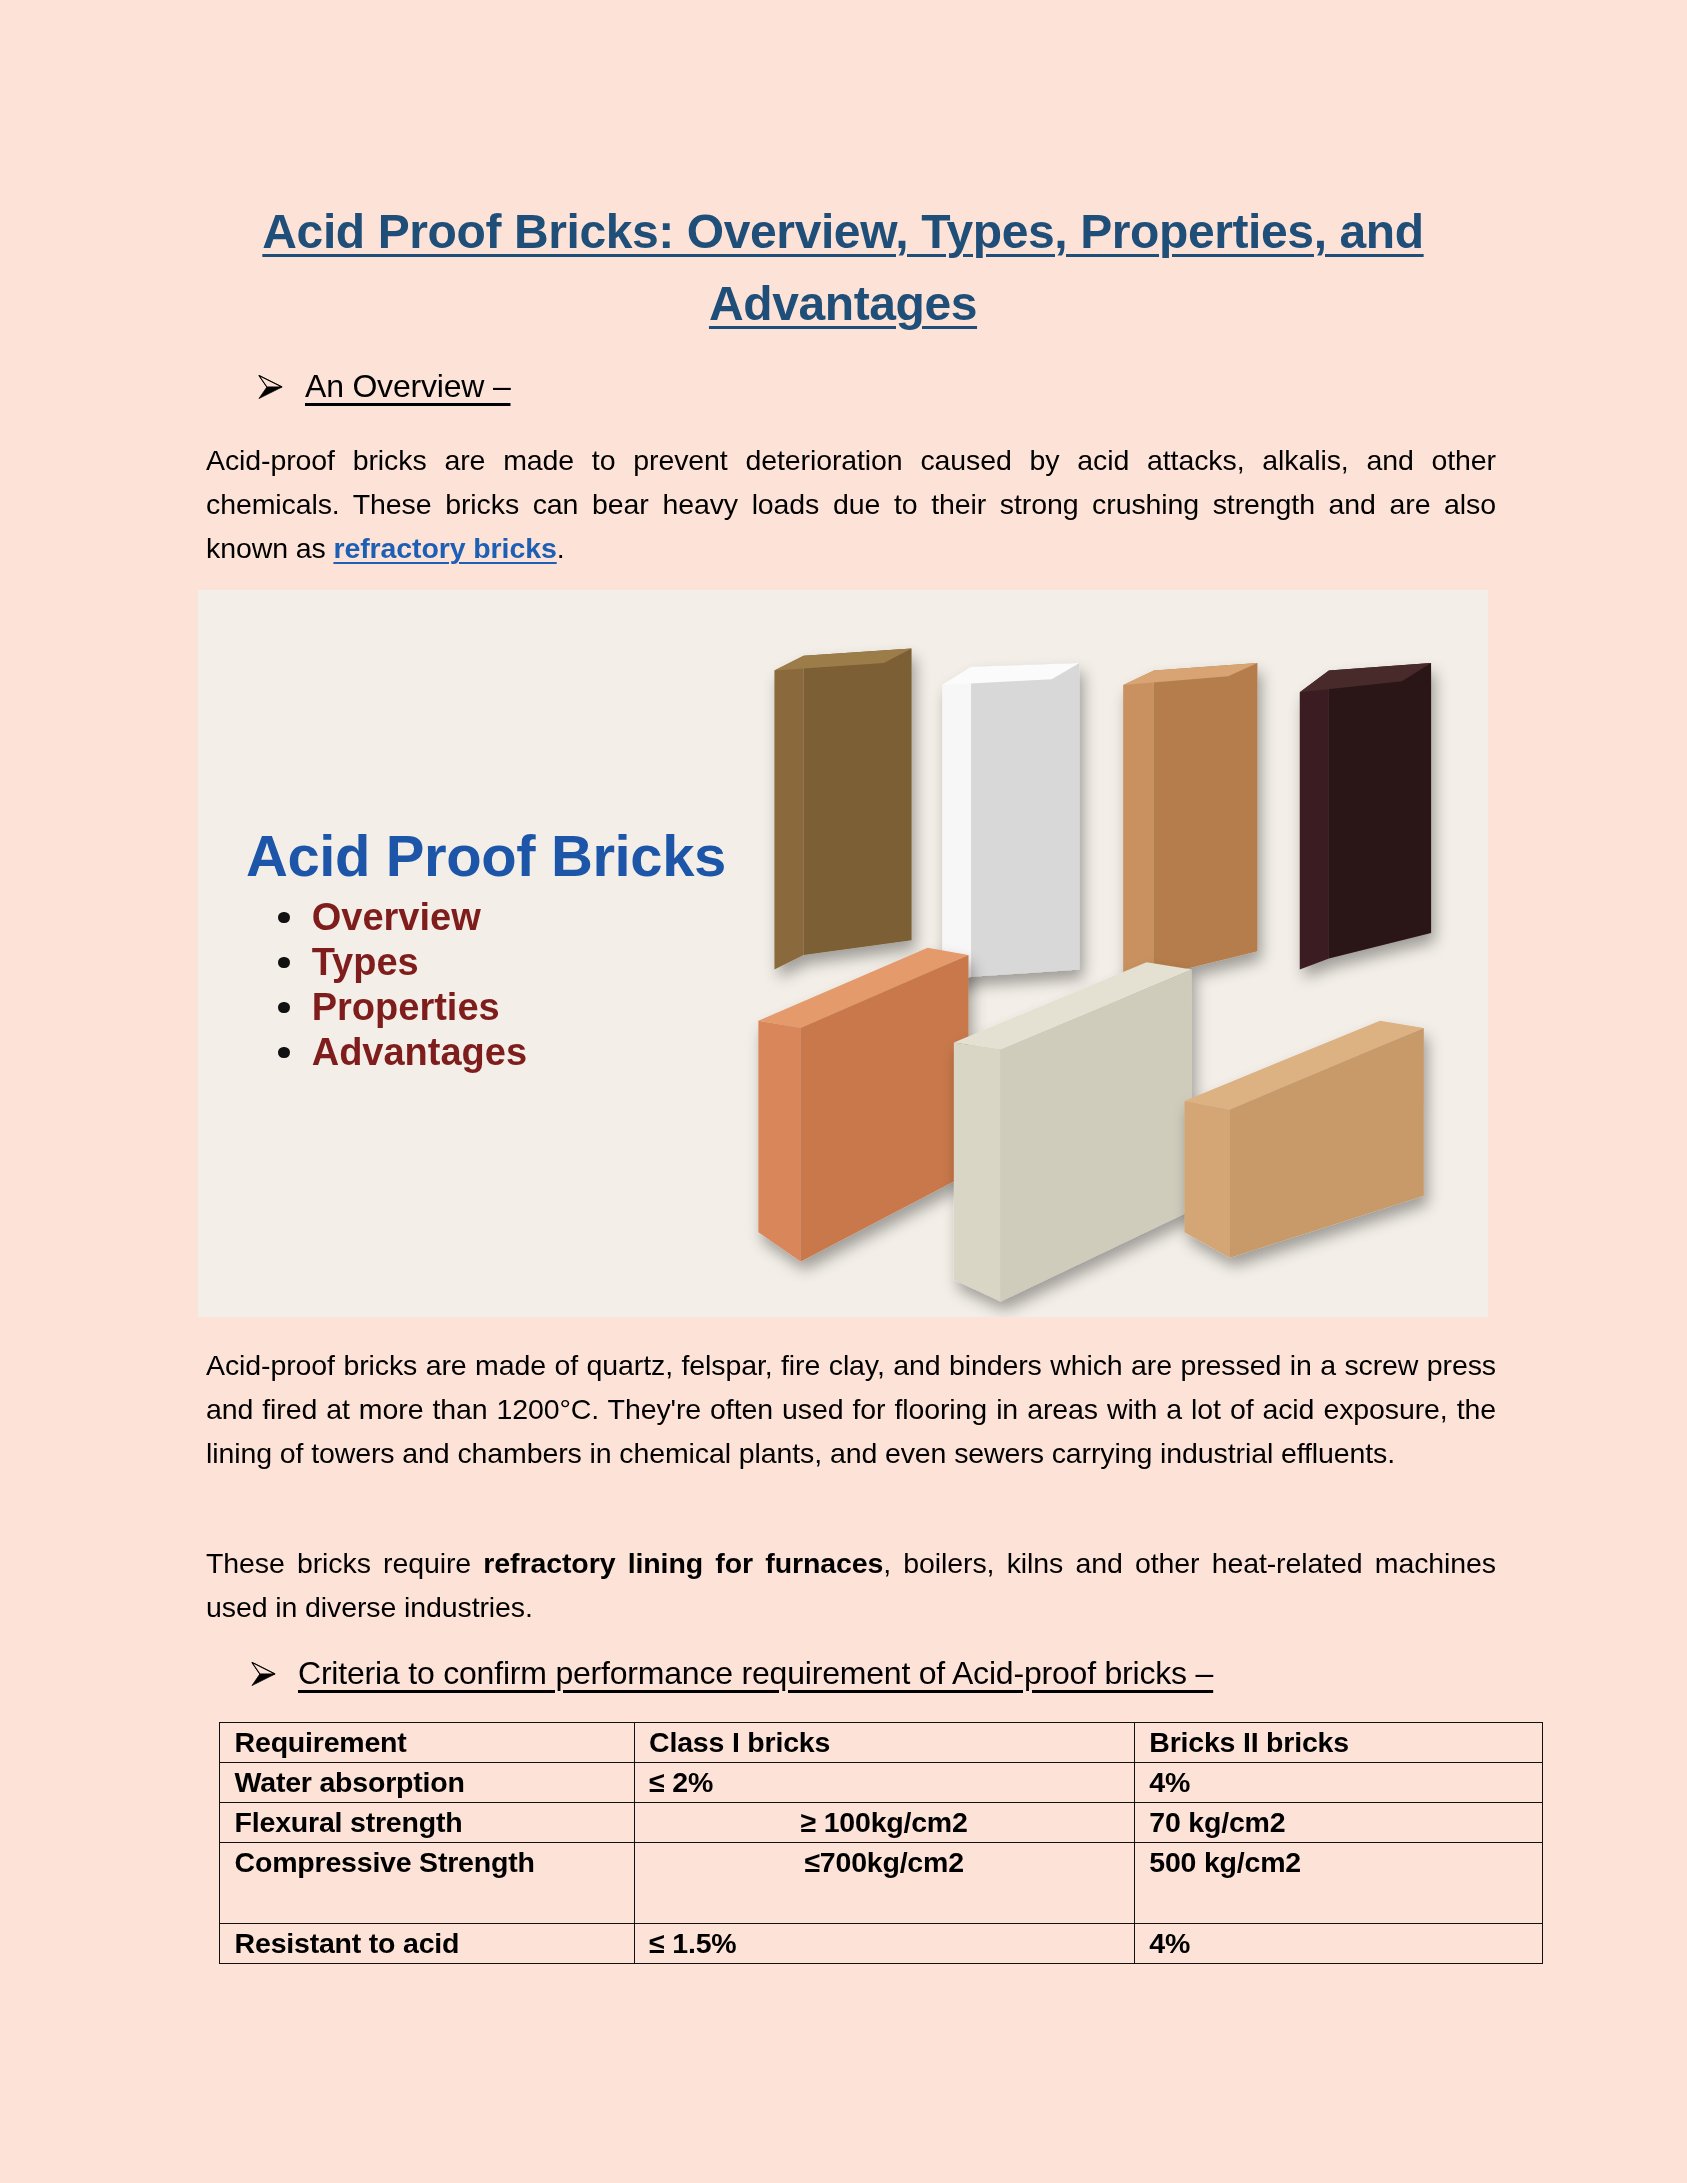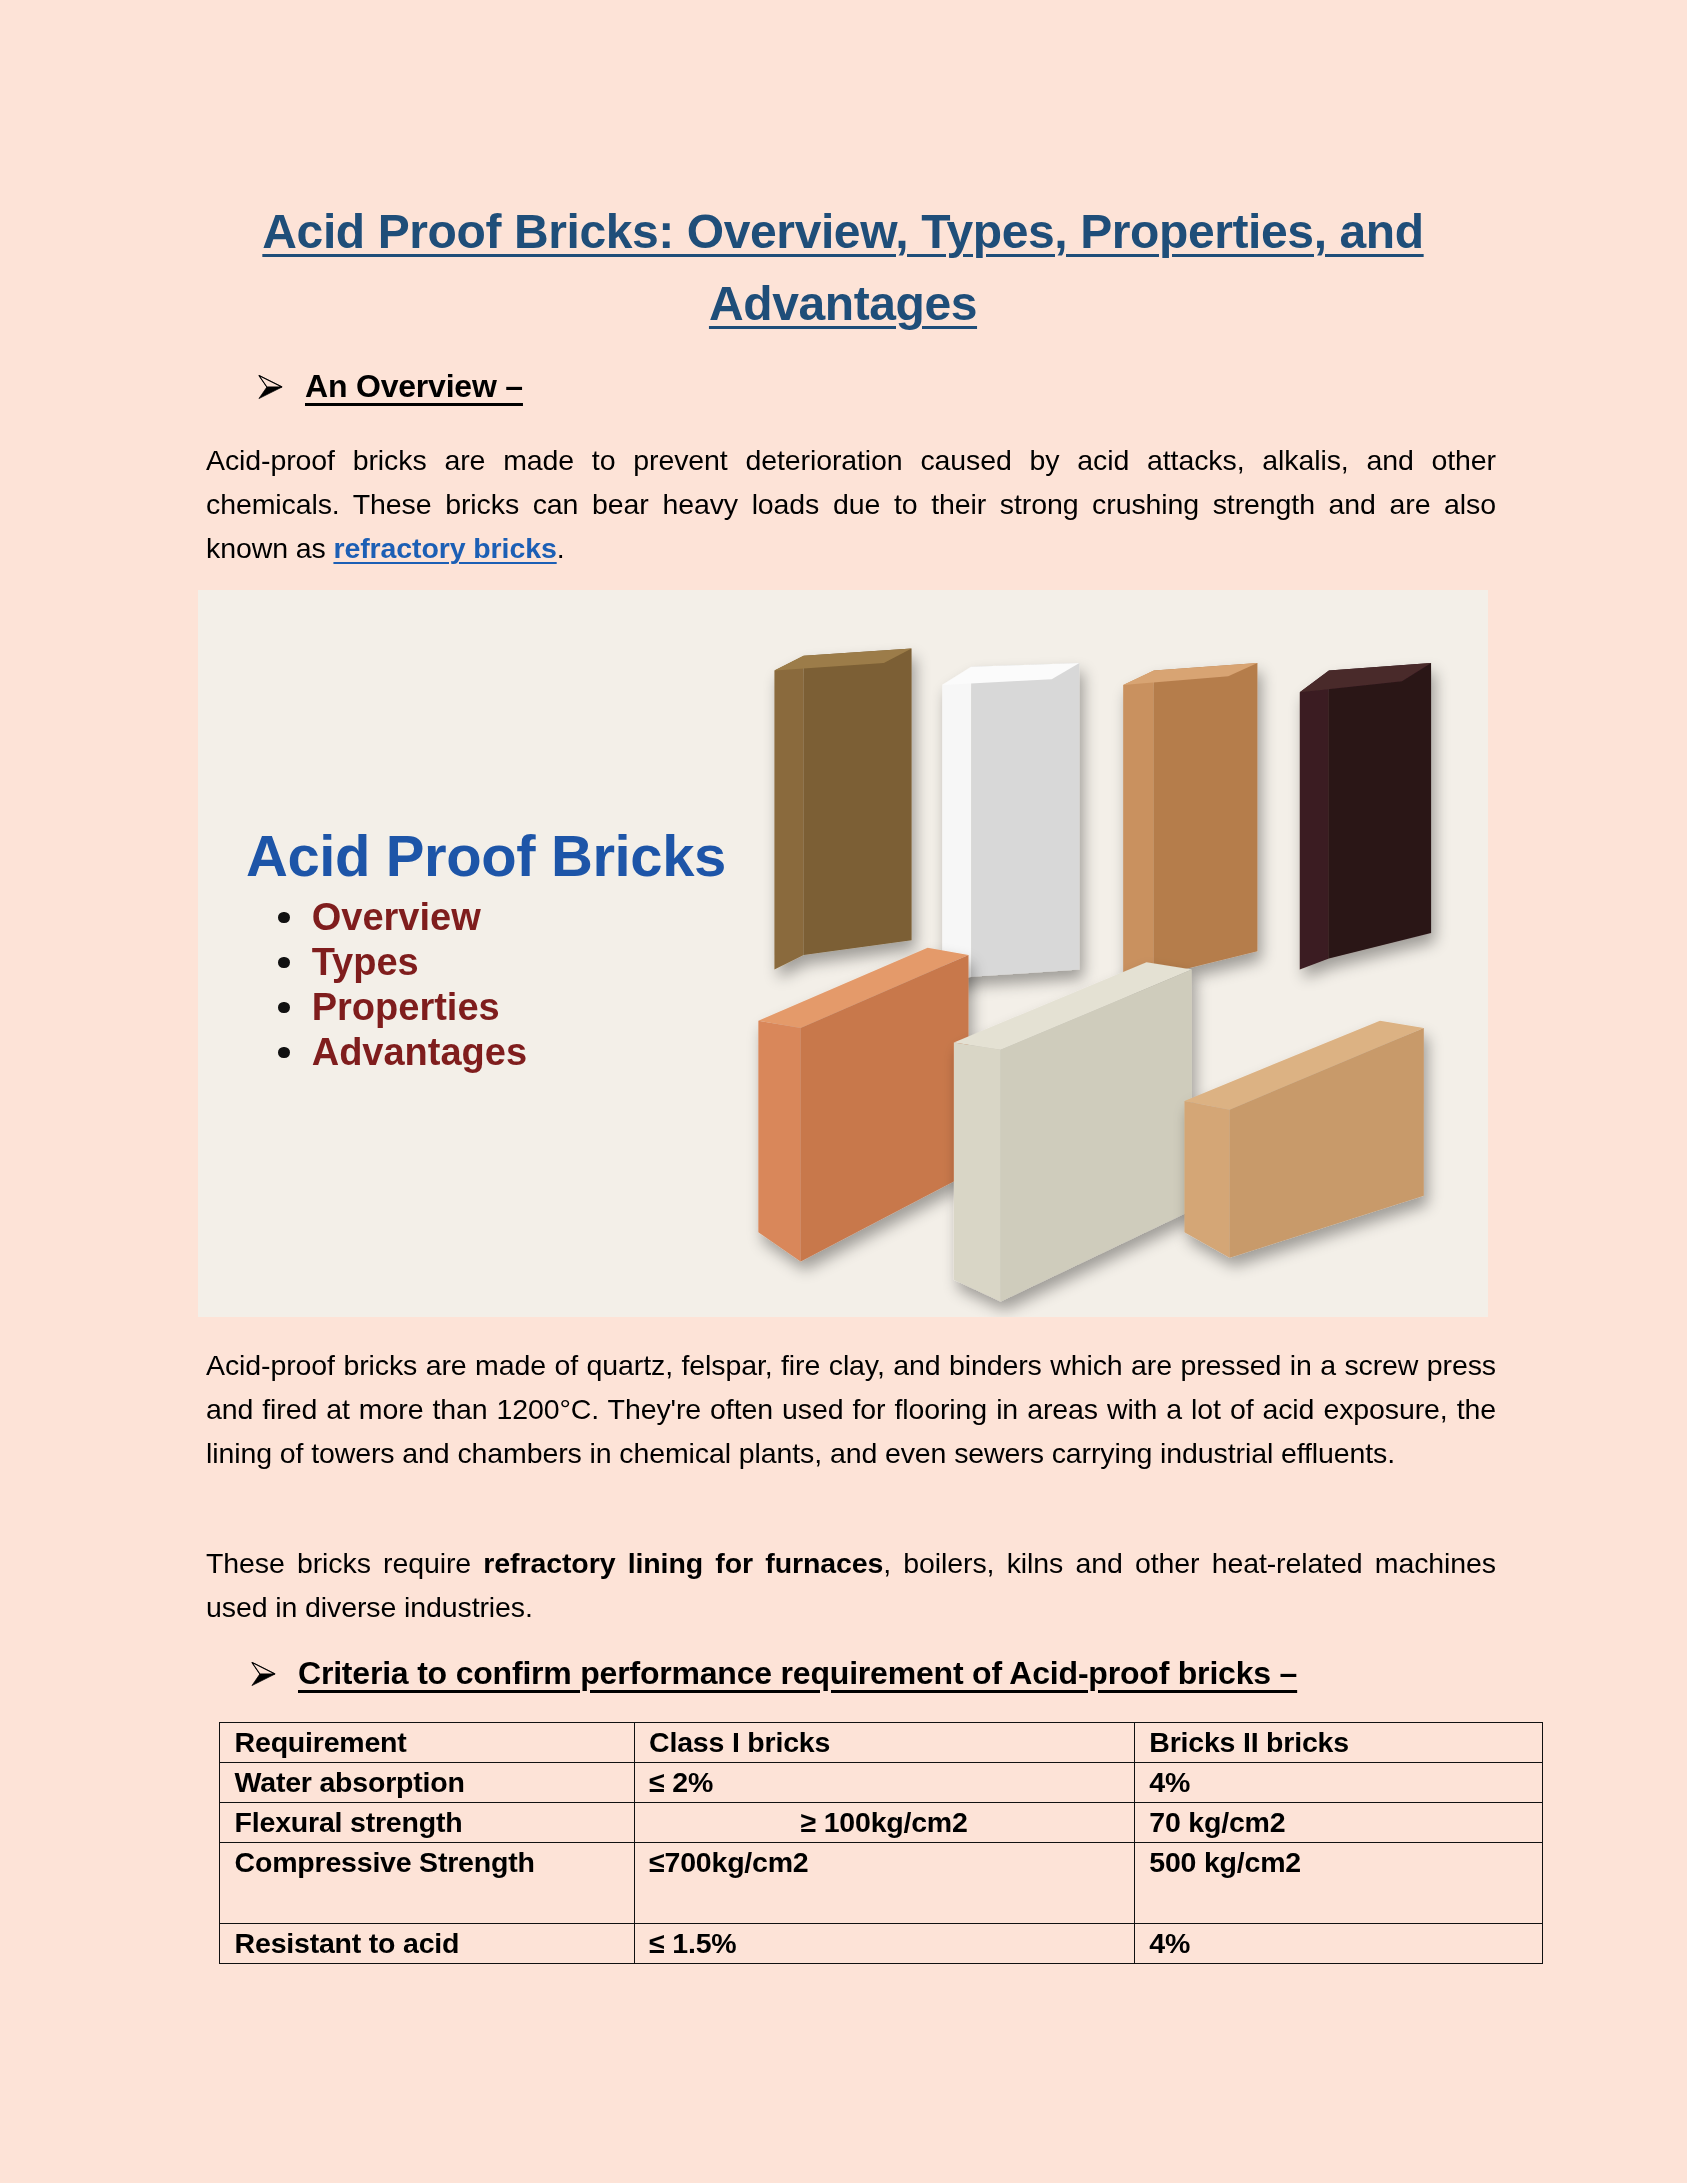--- a/index.html
+++ b/index.html
@@ -35,21 +35,21 @@
     }
     .title span {
       text-decoration: underline;
       text-decoration-thickness: 2.9px;
       text-underline-offset: 5.8px;
     }
     .section-heading {
       position: absolute;
       display: flex;
       align-items: center;
-      font-weight: bold;
+      font-weight: normal;
       font-size: 32px;
       color: #000;
     }
     .section-heading .arrow {
       width: 25px;
       height: 26px;
       margin-right: 22px;
       display: inline-block;
     }
     .section-heading .label {
@@ -135,21 +135,21 @@
       height: 39px;
       vertical-align: top;
       line-height: 39px;
       letter-spacing: -0.2px;
     }
     table.criteria td.c0 { width: 385px; }
     table.criteria td.c1 { width: 471px; }
     table.criteria td.c2 { width: 379px; }
     table.criteria tr.tall td { height: 80px; }
     .al-center { text-align: center; }
-    .al-right { text-align: left; }
+    .al-right { text-align: center; }
   </style>
 </head>
 <body>
 
 <div class="page">
 
   <div class="title">
     <span>Acid Proof Bricks: Overview, Types, Properties, and</span><br>
     <span>Advantages</span>
   </div>

